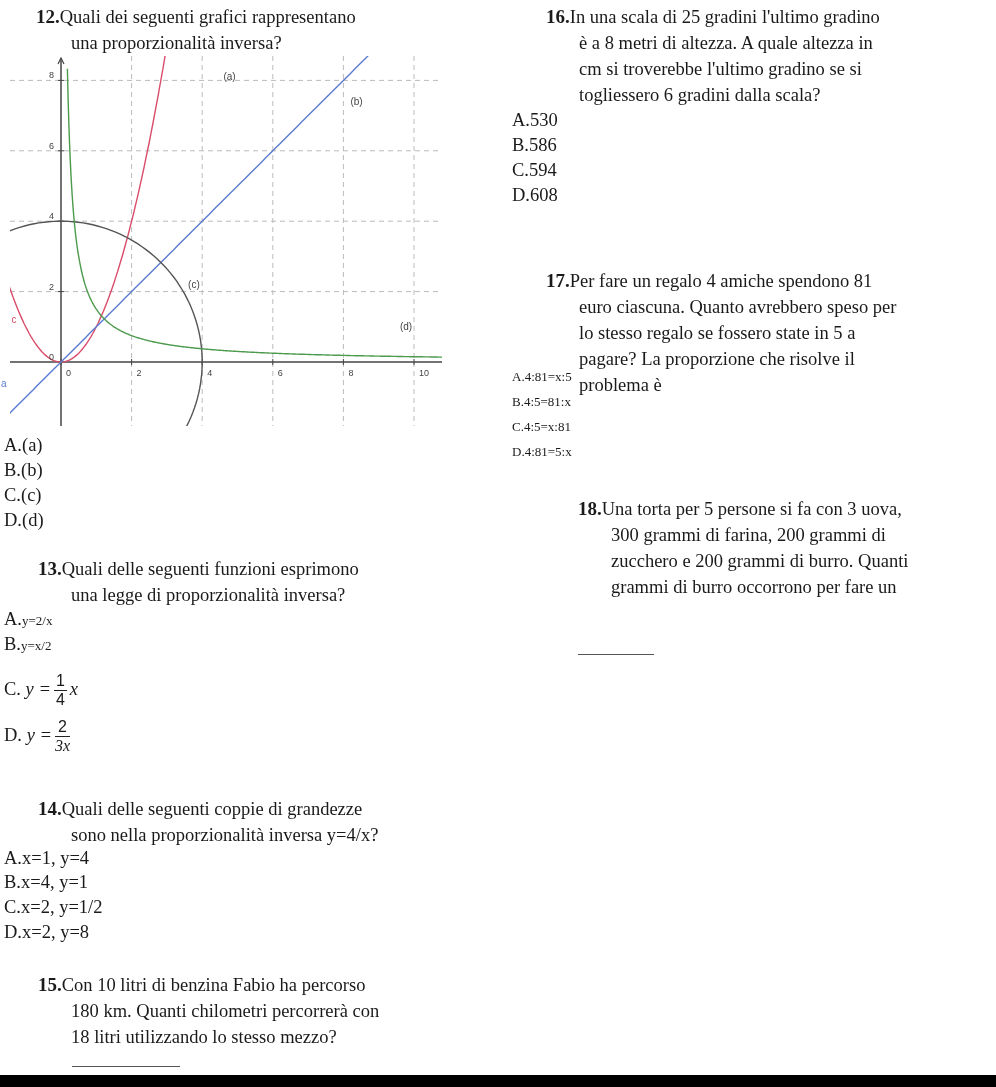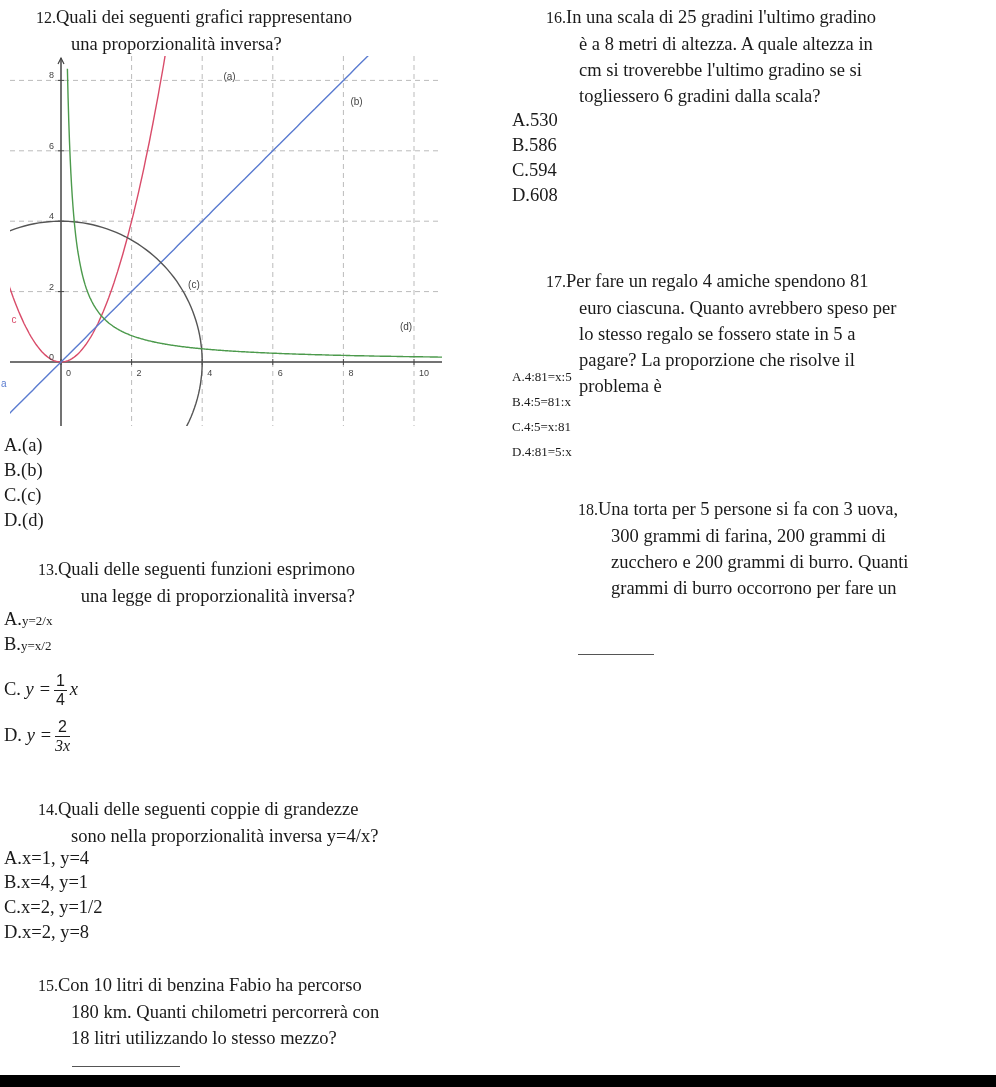--- a/index.html
+++ b/index.html
@@ -1,19 +1,19 @@
 <!DOCTYPE html>
 <html><head>
 <meta charset="utf-8">
 <style>
   html, body { margin:0; padding:0; background:#fff; }
   body { width:996px; height:1087px; position:relative; overflow:hidden;
          font-family:"Liberation Serif", serif; color:#1a1a1a; }
   .q { position:absolute; font-size:18.5px; line-height:26px; }
-  .qnum { font-weight:normal; font-size:16px; }
+  .qnum { font-weight:bold; font-size:19px; }
   .qtext { display:inline; }
   .cont { display:block; }
   .opt { position:absolute; font-size:18.5px; line-height:26px; }
   .opt .sans { font-family:Liberation Serif, serif; font-size:13px; }
   .blank { position:absolute; height:0; border-top:1.5px solid #555; }
   #graph { position:absolute; left:0; top:56px; }
   .frac { display:inline-block; vertical-align:middle; text-align:center;
           font-family:"Liberation Sans", sans-serif; font-size:16px; line-height:18px; margin:0 3px; }
   .frac .num { display:block; border-bottom:1px solid #222; padding:0 2px; }
   .frac .den { display:block; font-family:"Liberation Serif", serif; font-style:italic; }
@@ -90,21 +90,21 @@
     </defs>
   </svg>
 
 <div class="opt" style="left:4px; top:432px;">A.(a)</div>
 <div class="opt" style="left:4px; top:457px;">B.(b)</div>
 <div class="opt" style="left:4px; top:482px;">C.(c)</div>
 <div class="opt" style="left:4px; top:507px;">D.(d)</div>
 
 <div class="q" style="left:38px; top:556px;">
   <span class="qnum">13.</span><span class="qtext">Quali delle seguenti funzioni esprimono</span>
-  <span class="cont" style="padding-left:33px;text-align:right;">una legge di proporzionalità inversa?</span>
+  <span class="cont" style="padding-left:33px;">una legge di proporzionalità inversa?</span>
 </div>
 <div class="opt" style="left:4px; top:606px;">
   <span>A.</span><span class="sans">y=2/x</span>
 </div>
 <div class="opt" style="left:4px; top:631px;">
   <span>B.</span><span class="sans">y=x/2</span>
 </div>
 <div class="opt" style="left:4px; top:664px;margin-top:8px;">
   <span>C.</span>
   <span class="it">y =</span><span class="frac"><span class="num">1</span><span class="den plain">4</span></span><span class="it">x</span>

